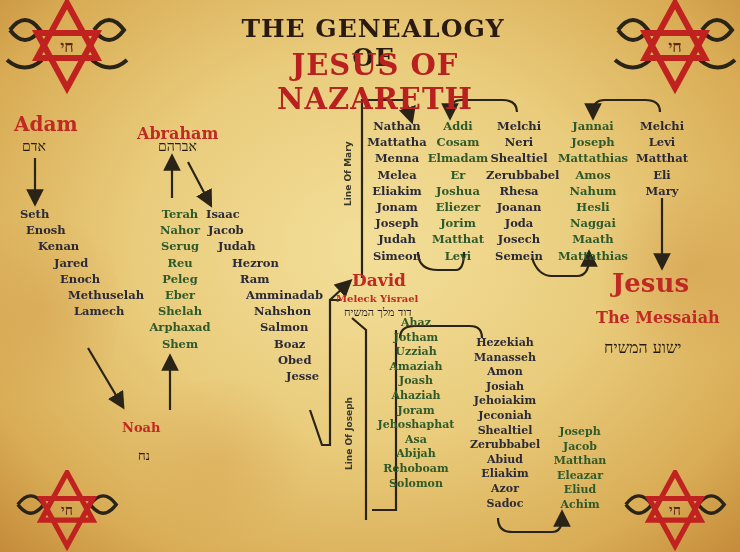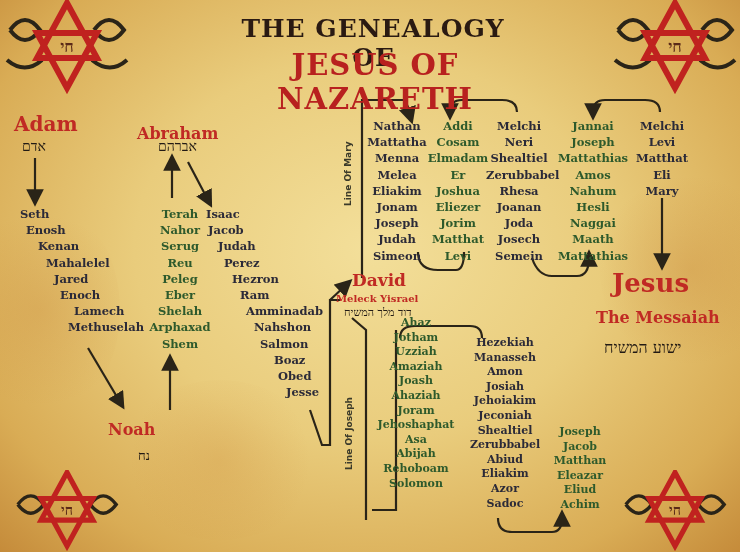--- a/index.html
+++ b/index.html
@@ -111,56 +111,54 @@
 
 <div class="title1">The Genealogy Of</div>
 <div class="title2">Jesus Of Nazareth</div>
 
 <div class="heading" style="left:14px;top:112px;font-size:20px;">Adam</div>
 <div class="hebrew" style="left:22px;top:138px;font-size:14px;">אדם</div>
 <ul class="names dark" style="left:20px;top:206px;">
   <li>Seth</li>
   <li style="padding-left:6px">Enosh</li>
   <li style="padding-left:18px">Kenan</li>
-  <li style="padding-left:26px">Mahalelel</li>
   <li style="padding-left:34px">Jared</li>
   <li style="padding-left:40px">Enoch</li>
+  <li style="padding-left:48px">Methuselah</li>
   <li style="padding-left:54px">Lamech</li>
-  <li style="padding-left:48px">Methuselah</li>
 </ul>
 
 <div class="heading" style="left:137px;top:112px;font-size:16px;margin-top:12px;">Abraham</div>
 <div class="hebrew" style="left:158px;top:138px;font-size:14px;text-align:right;">אברהם</div>
 <ul class="names green center" style="left:140px;top:206px;width:80px;">
   <li>Terah</li>
   <li>Nahor</li>
   <li>Serug</li>
   <li>Reu</li>
   <li>Peleg</li>
   <li>Eber</li>
   <li>Shelah</li>
   <li>Arphaxad</li>
   <li>Shem</li>
 </ul>
 <ul class="names dark" style="left:206px;top:206px;">
   <li>Isaac</li>
   <li style="padding-left:2px">Jacob</li>
   <li style="padding-left:12px">Judah</li>
-  <li style="padding-left:18px">Perez</li>
   <li style="padding-left:26px">Hezron</li>
   <li style="padding-left:34px">Ram</li>
   <li style="padding-left:40px">Amminadab</li>
   <li style="padding-left:48px">Nahshon</li>
   <li style="padding-left:54px">Salmon</li>
   <li style="padding-left:68px">Boaz</li>
   <li style="padding-left:72px">Obed</li>
   <li style="padding-left:80px">Jesse</li>
 </ul>
 
-<div class="heading" style="left:108px;top:420px;font-size:16px;">Noah</div>
+<div class="heading" style="left:122px;top:420px;font-size:13px;">Noah</div>
 <div class="hebrew" style="left:138px;top:448px;font-size:13px;">נח</div>
 
 <div class="heading" style="left:352px;top:270px;font-size:17px;">David</div>
 <div class="heading" style="left:336px;top:293px;font-size:10px;">Meleck Yisrael</div>
 <div class="hebrew" style="left:344px;top:306px;font-size:11px;">דוד מלך המשיח</div>
 
 <div class="vlabel" style="left:343px;top:206px;">Line Of Mary</div>
 <ul class="names dark center" style="left:366px;top:118px;width:62px;">
   <li>Nathan</li>
   <li>Mattatha</li>

